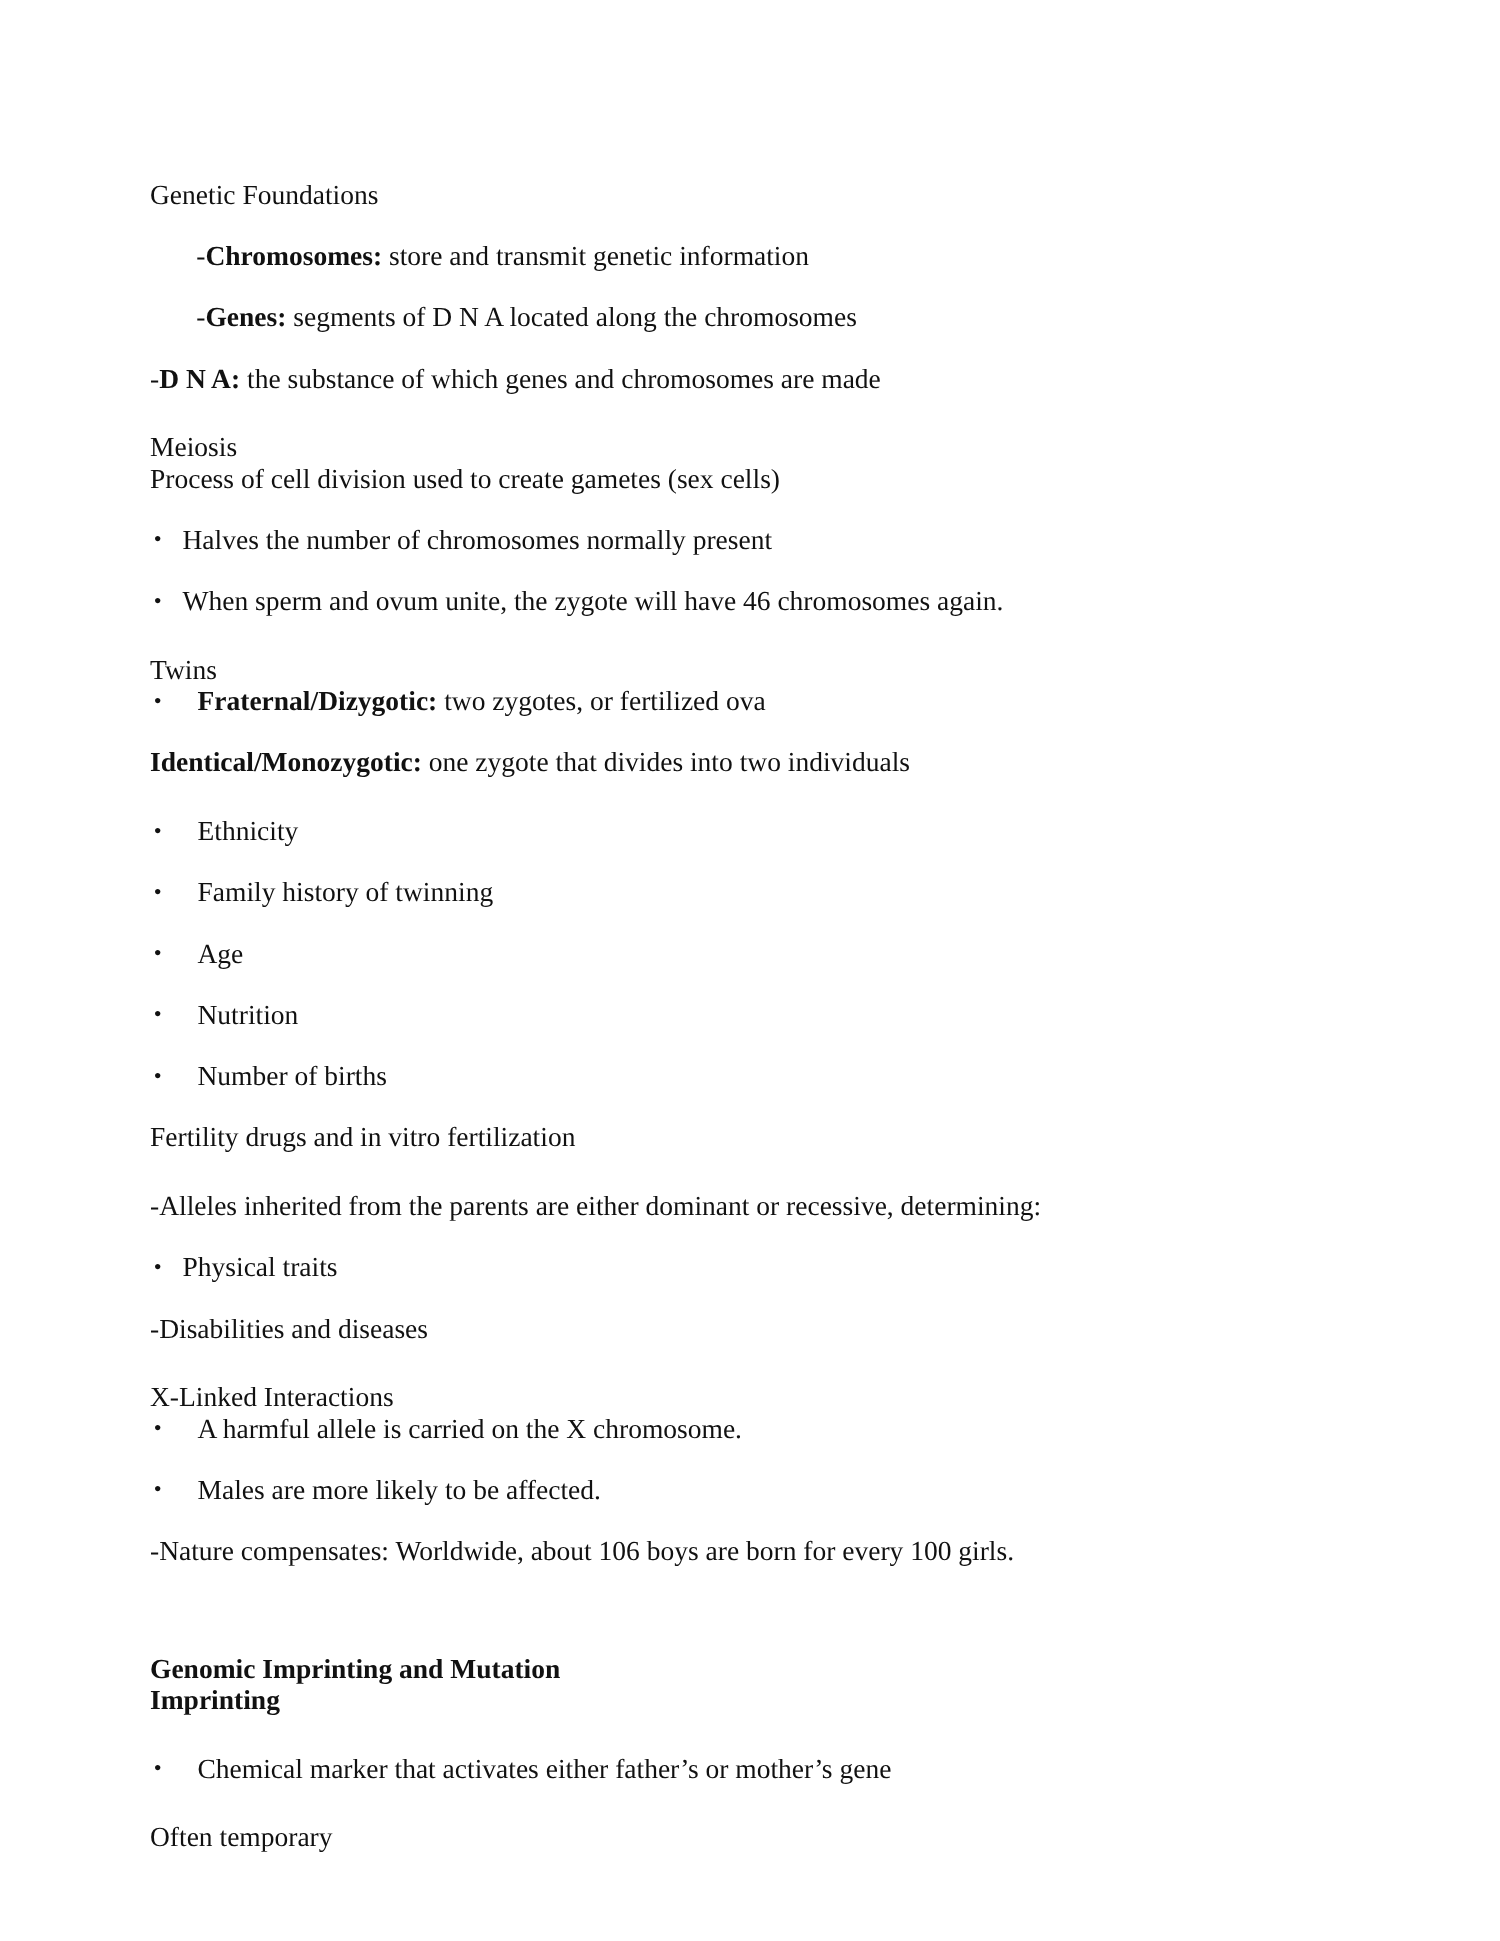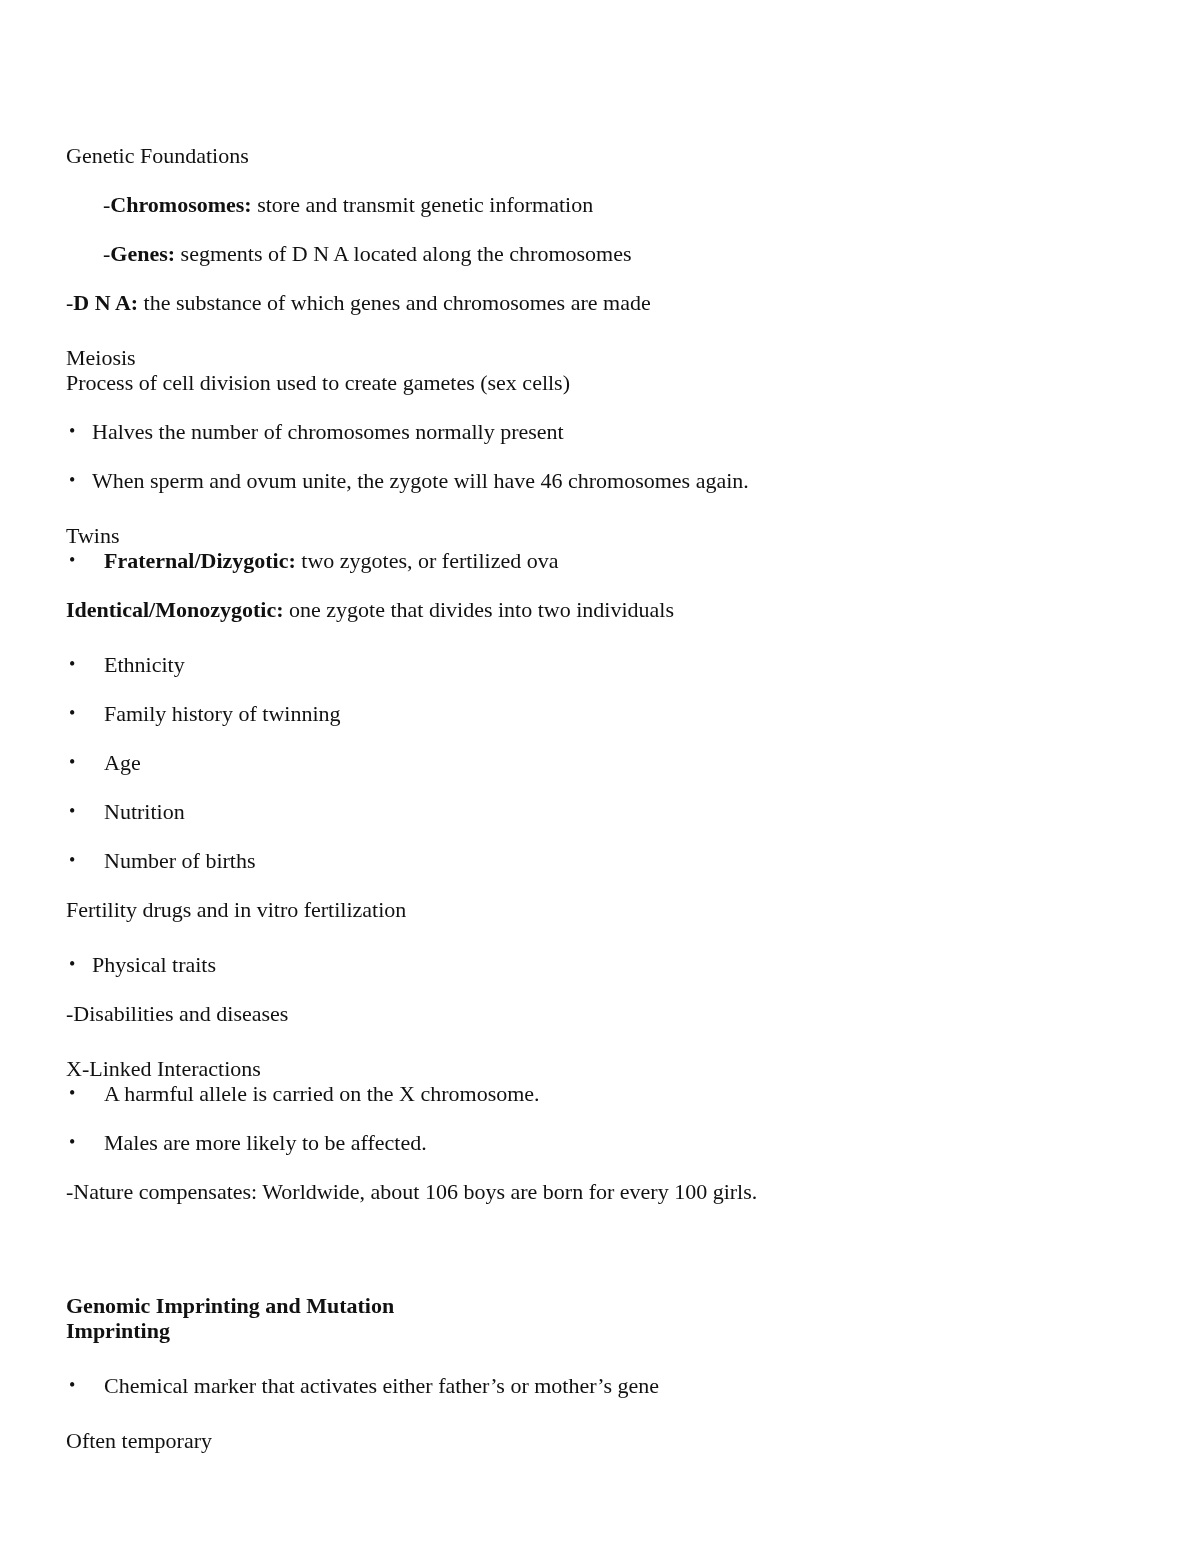--- a/index.html
+++ b/index.html
@@ -2,29 +2,29 @@
 <html><head>
 <meta charset="utf-8">
 <style>
   * { box-sizing: border-box; }
   html, body { margin: 0; padding: 0; background: #ffffff; }
   body { width: 1200px; height: 1553px; overflow: hidden; }
   .page {
     width: 1200px;
     height: 1553px;
     background: #ffffff;
-    padding: 143px 120px 0 66px;
+    padding: 143px 120px 0 120px;
     font-family: "Liberation Serif", "DejaVu Serif", serif;
     font-size: 22px;
     line-height: 25px;
     color: #111111;
   }
   .section { margin-top: 30px; }
   .section:first-child { margin-top: 0; }
-  .section.major { margin-top: 89px; }
+  .section.major { margin-top: 69px; }
   .line { min-height: 25px; }
   .line.sp { margin-top: 24px; }
   .line.indent { padding-left: 37px; }
   .line.bullet-narrow, .line.bullet-wide { display: flex; padding-left: 3px; }
   .line.bullet-narrow .bullet { flex: 0 0 auto; width: 23px; }
   .line.bullet-wide .bullet { flex: 0 0 auto; width: 35px; }
   .bullet { font-size: 18px; }
   .content { flex: 1 1 auto; }
   .b { font-weight: bold; }
 </style>
@@ -76,20 +76,21 @@
           <span class="bullet">•</span>
           <span class="content"><span>Nutrition</span></span>
         </div>
         <div class="line bullet-wide sp">
           <span class="bullet">•</span>
           <span class="content"><span>Number of births</span></span>
         </div>
         <div class="line text sp"><span>Fertility drugs and in vitro fertilization</span></div>
       </div>
       <div class="section">
+        <div class="line text"><span>-Alleles inherited from the parents are either dominant or recessive, determining:</span></div>
         <div class="line bullet-narrow sp">
           <span class="bullet">•</span>
           <span class="content"><span>Physical traits</span></span>
         </div>
         <div class="line text sp"><span>-Disabilities and diseases</span></div>
       </div>
       <div class="section">
         <div class="line text"><span>X-Linked Interactions</span></div>
         <div class="line bullet-wide">
           <span class="bullet">•</span>

